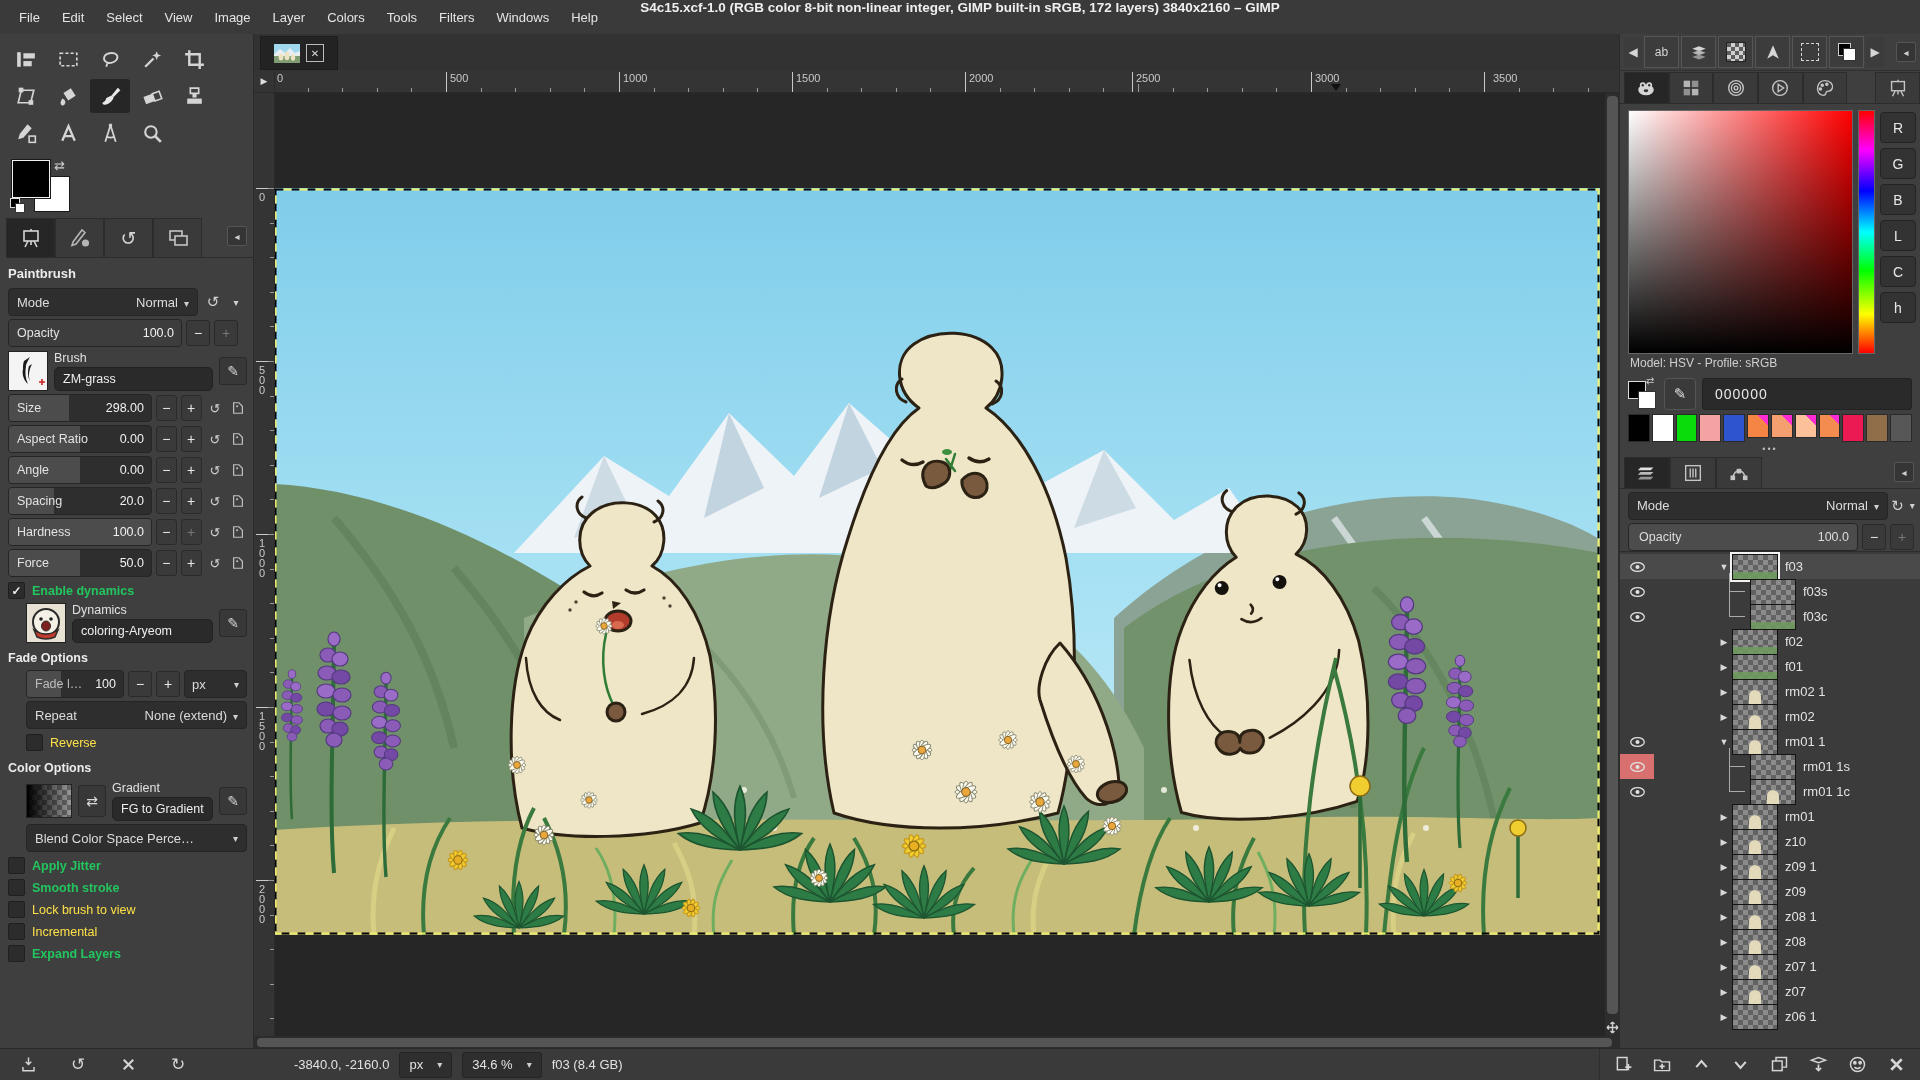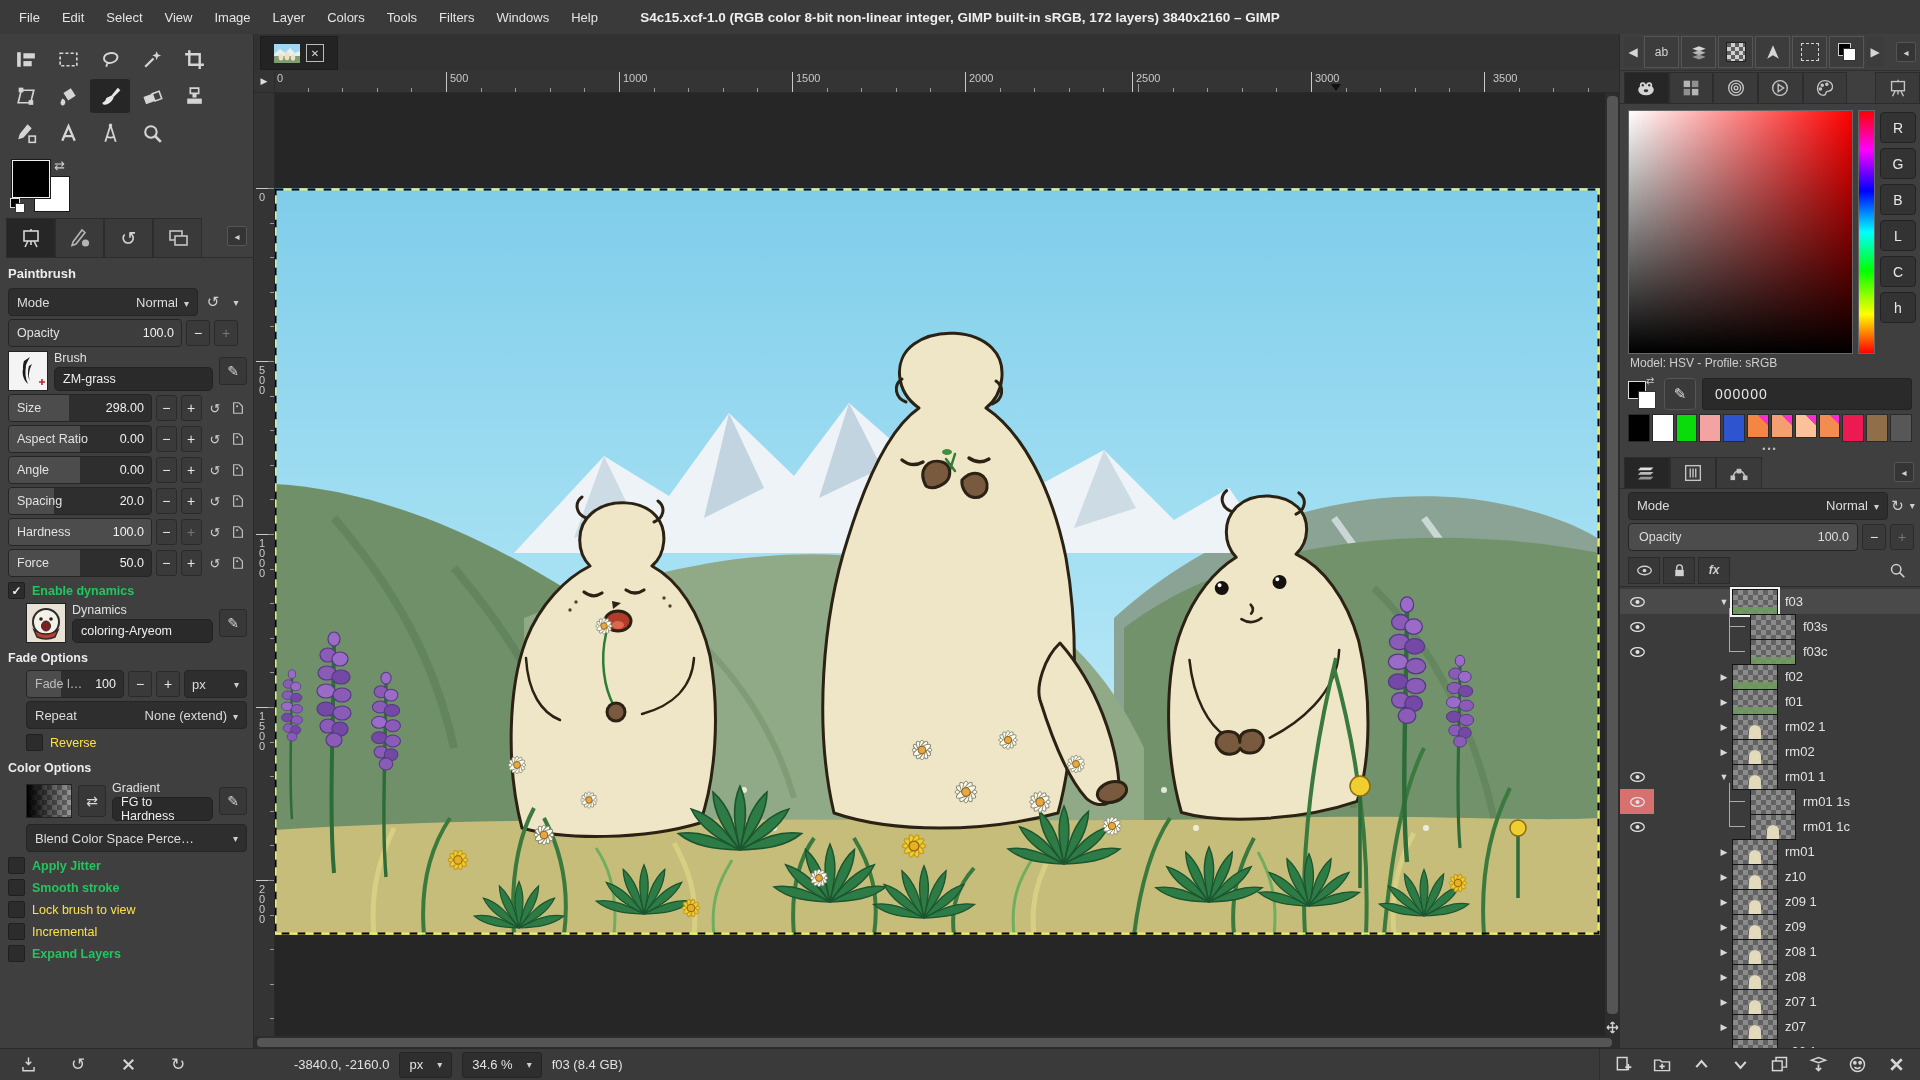--- a/index.html
+++ b/index.html
@@ -1,18 +1,18 @@
 <!DOCTYPE html>
 <html><head>
 <meta charset="utf-8">
 <style>
   html,body{margin:0;padding:0;background:#1d1d1d}
   #app{position:relative;width:1920px;height:1080px;background:#3f3f3f;overflow:hidden;
        font-family:"Liberation Sans",sans-serif;color:#dcdcdc;font-size:13px;-webkit-font-smoothing:antialiased}
-  .menubar{position:absolute;top:0;left:0;right:0;height:34px;background:#3a3a3a;border-bottom:1px solid #2d2d2d;display:flex;align-items:center;padding-left:8px}
+  .menubar{position:absolute;top:0;left:0;right:0;height:34px;background:#3a3a3a;border-bottom:1px solid #2d2d2d;display:flex;padding-left:8px}
   .menu-item{padding:0 11px;height:34px;display:flex;align-items:center;color:#e4e4e4;cursor:default}
   .win-title{position:absolute;left:50%;transform:translateX(-50%);font-weight:bold;color:#efefef;white-space:nowrap;font-size:13.5px}
 
   
   .left-dock{position:absolute;top:34px;left:0;width:253px;bottom:31px;background:#3f3f3f;border-right:1px solid #2b2b2b;overflow:hidden}
   .toolgrid{display:grid;grid-template-columns:repeat(5,42px);padding:8px 0 2px 6px;row-gap:3px}
   .tool{width:40px;height:34px;display:flex;align-items:center;justify-content:center;border-radius:3px}
   .tool.active{background:#262626}
   .tool svg{width:25px;height:25px}
   .fgbg{position:relative;width:62px;height:56px;margin:8px 0 2px 12px}
@@ -482,21 +482,21 @@
 
     <div class="sechdr">Color Options</div>
 
     <div class="brushrow indent" style="margin-left:22px">
       <div class="thumbbox" style="width:44px;height:32px;background:repeating-conic-gradient(#9a9a9a 0% 25%,#666 0% 50%) 0 0/10px 10px">
         <div style="position:absolute;inset:0;background:linear-gradient(to right,#000,rgba(0,0,0,0))"></div>
       </div>
       <div class="editbtn" style="height:30px">⇄</div>
       <div class="bstack">
         <div class="blabel">Gradient</div>
-        <div class="bval">FG to Hardness</div>
+        <div class="bval">FG to Gradient</div>
       </div>
       <div class="editbtn">✎</div>
     </div>
 
     <div class="row indent">
       <div class="widget" style="flex:1;padding:0 8px;justify-content:space-between">
         <span>Blend Color Space Perce…</span>
         <span class="caret">▾</span>
       </div>
     </div>
@@ -994,43 +994,20 @@
 
     <div class="lopacrow">
       <div class="lopac">
         <span class="lbl" style="position:absolute;left:10px;top:0;bottom:0;display:flex;align-items:center;font-size:12.5px">Opacity</span>
         <span class="val" style="position:absolute;right:8px;top:0;bottom:0;display:flex;align-items:center;font-size:12.5px">100.0</span>
       </div>
       <div class="spin">−</div>
       <div class="spin dim">+</div>
     </div>
 
-    <div class="lheader">
-      <div class="hbtn">
-        <svg viewBox="0 0 20 14">
-            <ellipse cx="10" cy="7" rx="8" ry="5" fill="none" stroke="#d0d0d0" stroke-width="1.5"></ellipse>
-            <circle cx="10" cy="7" r="2.2" fill="#d0d0d0"></circle>
-          </svg>
-      </div>
-      <div class="hbtn">
-        <svg viewBox="0 0 24 24">
-            <rect x="6" y="11" width="12" height="9" fill="#d0d0d0"></rect>
-            <path d="M8,11 V8 a4,4 0 0 1 8,0 v3" fill="none" stroke="#d0d0d0" stroke-width="2"></path>
-          </svg>
-      </div>
-      <div class="hbtn">
-          <i style="font-style:italic;font-weight:bold">fx</i>
-        </div>
-      <div class="hbtn hsearch" style="border:none;background:none">
-        <svg viewBox="0 0 20 20" fill="none" stroke="#d0d0d0" stroke-width="1.8">
-            <circle cx="8.5" cy="8.5" r="5.5"></circle>
-            <path d="M12.5,12.5 L18,18"></path>
-          </svg>
-      </div>
-    </div>
 
     <div class="llist" id="layerList">
         <div class="lrow sel">
           <div class="eyecell">
             <span>
               <svg width="17" height="12" viewBox="0 0 20 14">
                 <ellipse cx="10" cy="7" rx="8" ry="5.2" fill="none" stroke="#e2e2e2" stroke-width="1.5"></ellipse>
                 <circle cx="10" cy="7" r="2.4" fill="#e2e2e2"></circle>
               </svg>
             </span>

